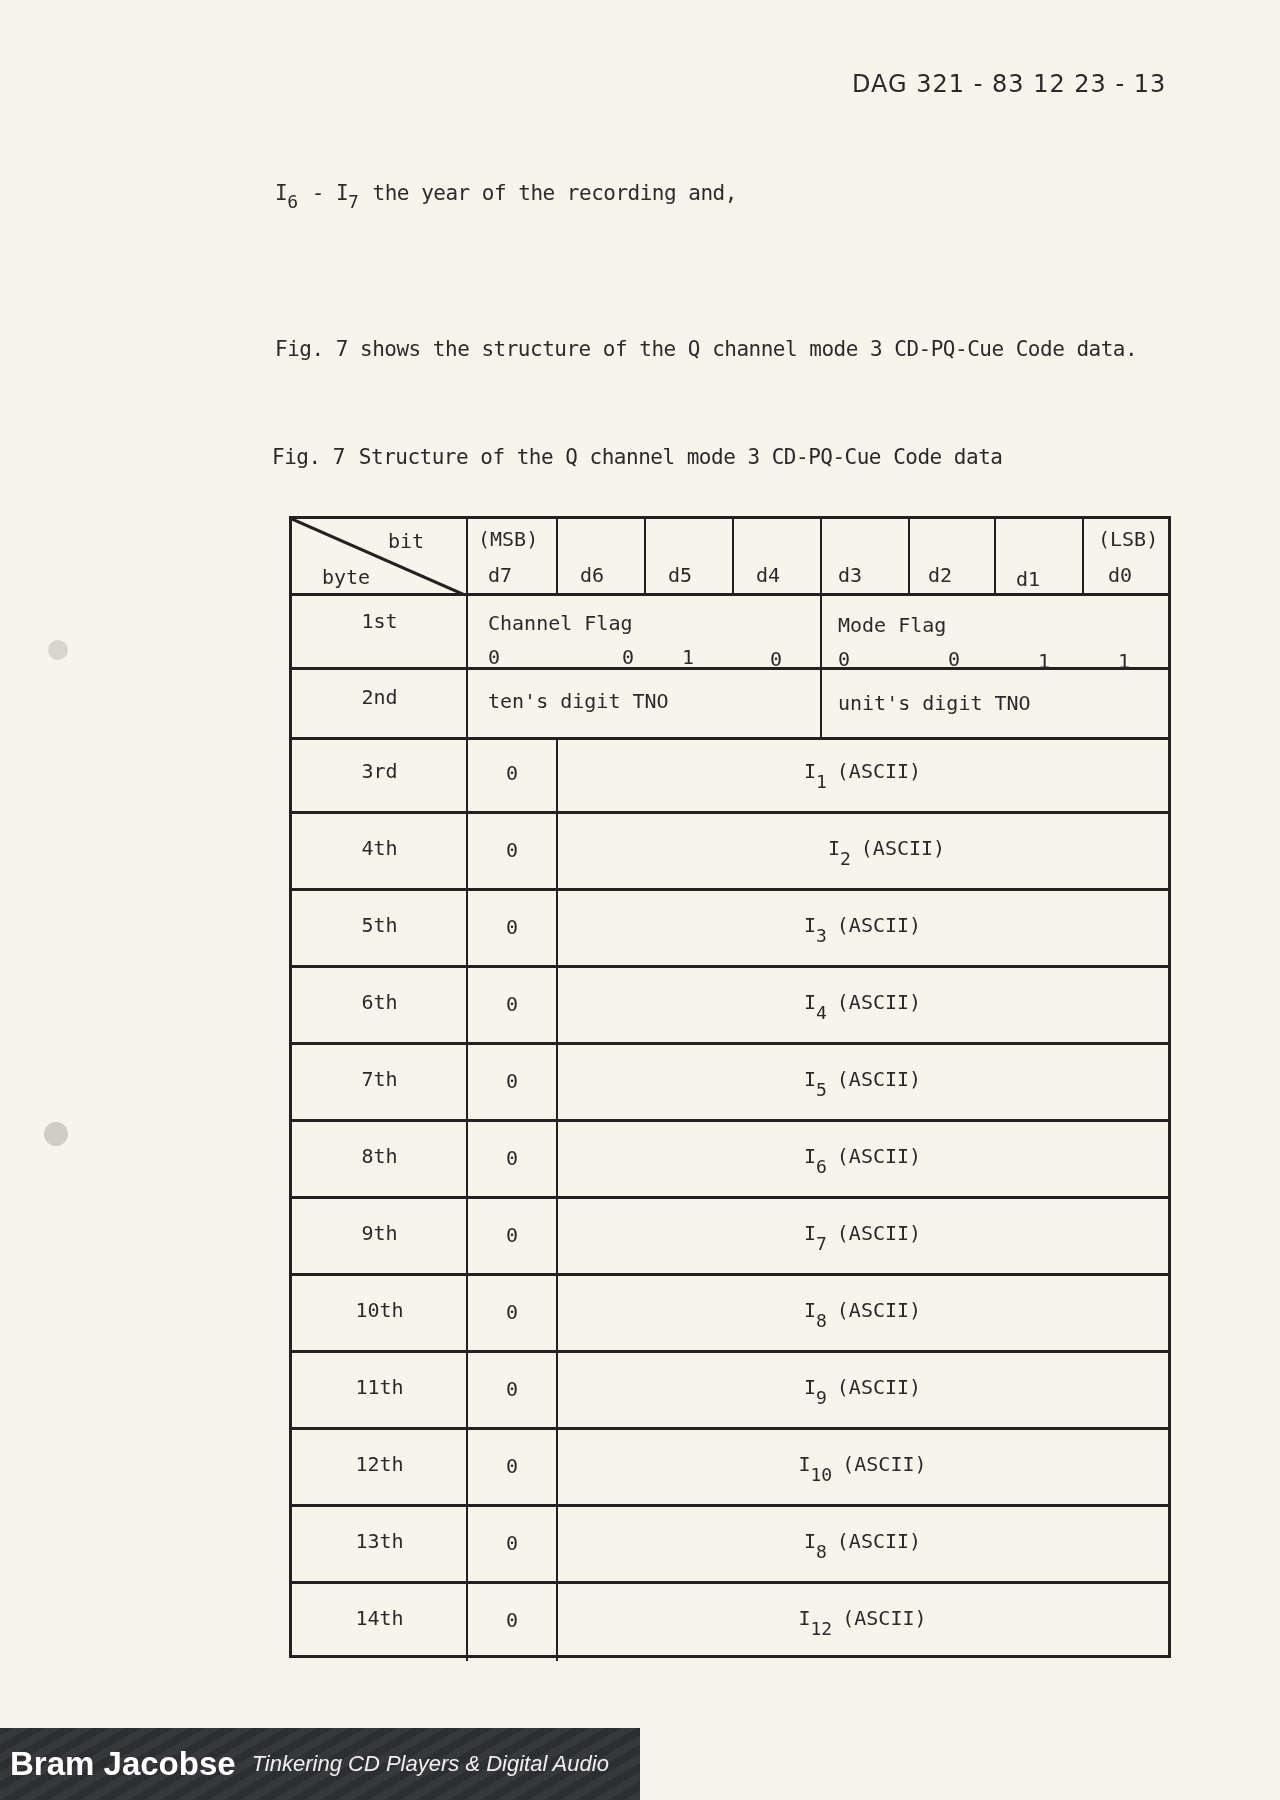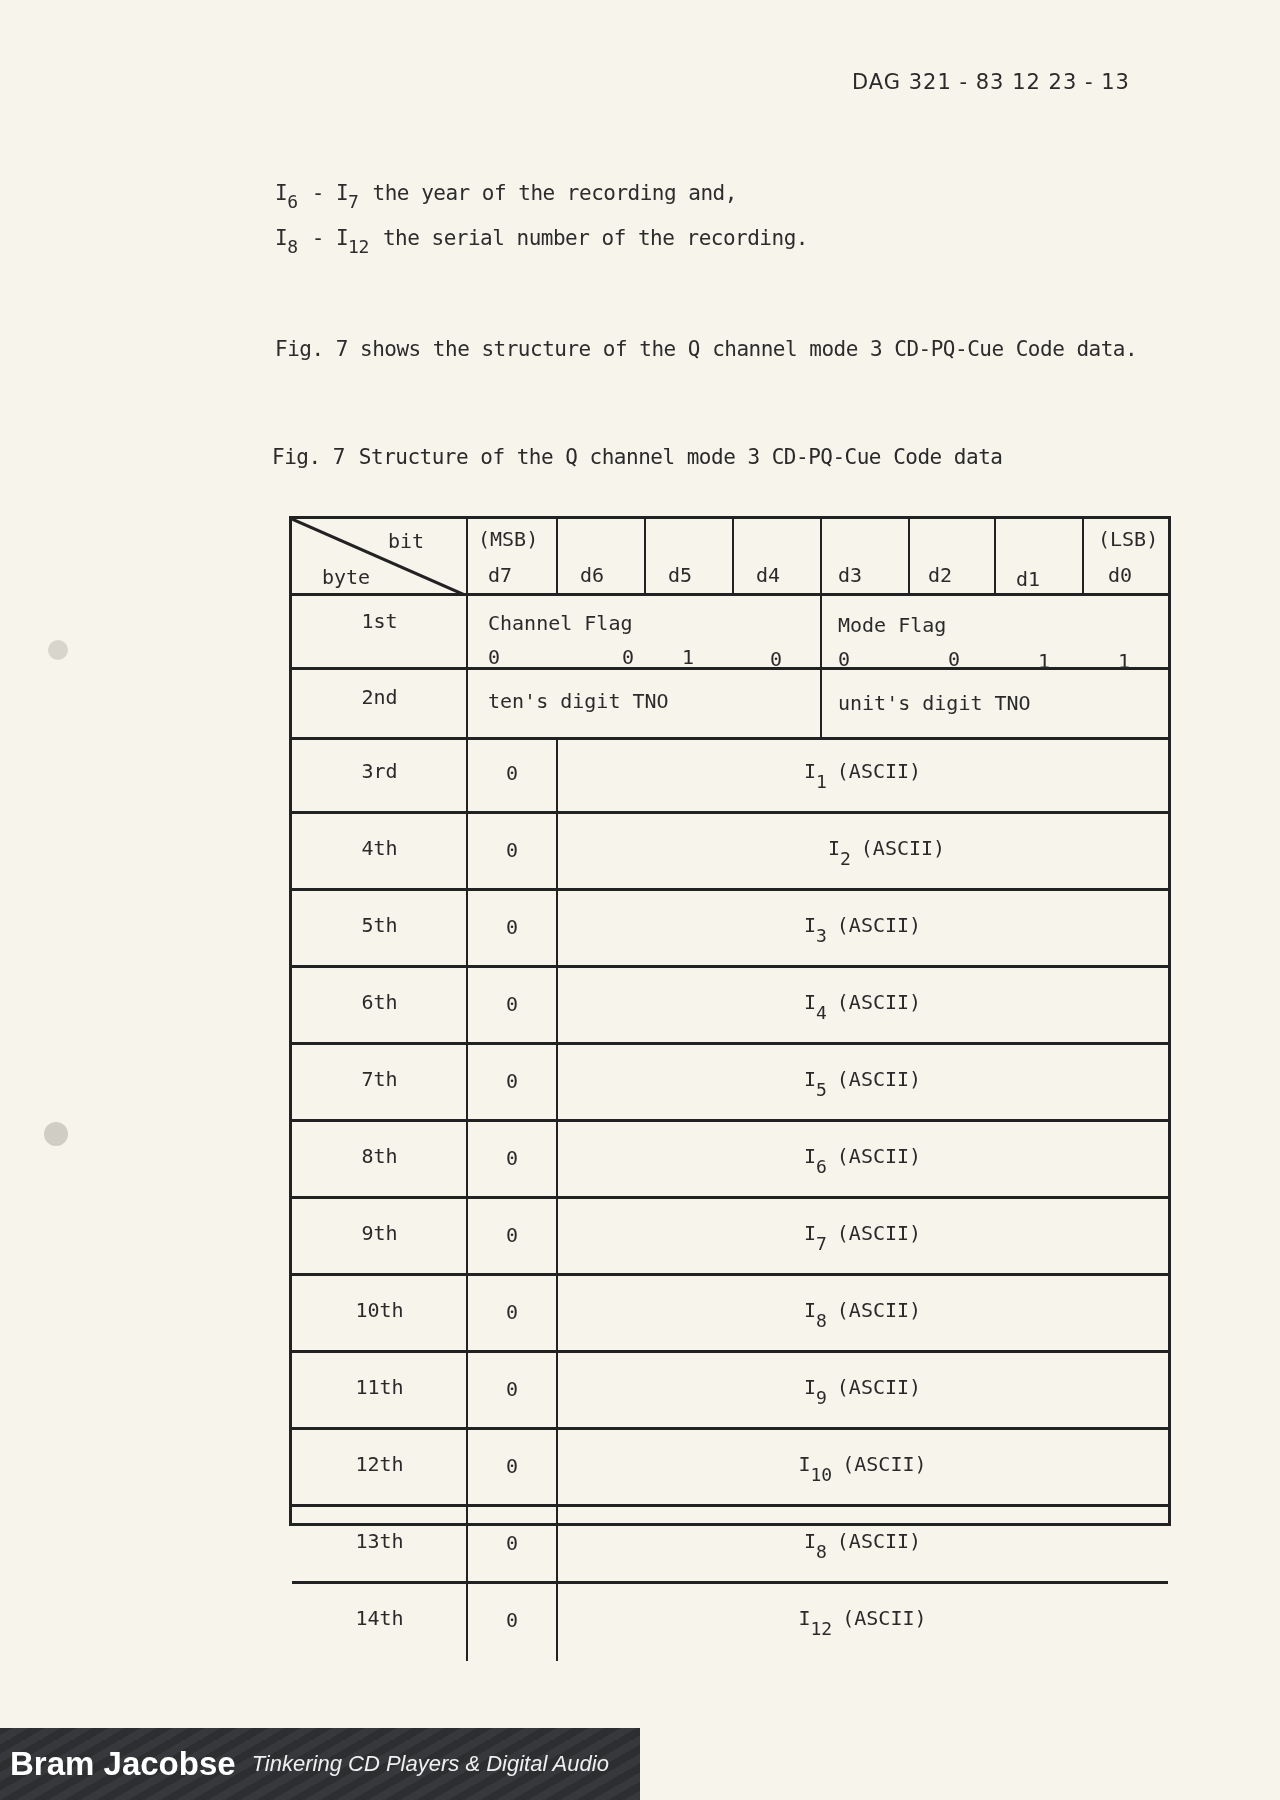--- a/index.html
+++ b/index.html
@@ -4,31 +4,31 @@
   <style>
     html, body { margin: 0; padding: 0; }
     body {
       width: 1280px; height: 1800px; position: relative; overflow: hidden;
       background: #f7f4ec;
       font-family: "DejaVu Sans Mono", "Liberation Mono", monospace;
       color: #2a2a2a;
     }
     .page-header {
       position: absolute; left: 852px; top: 70px;
-      font-family: "DejaVu Sans", sans-serif; font-size: 21px; letter-spacing: 1px; color: #2a2a2a;
+      font-family: "DejaVu Sans", sans-serif; font-size: 24px; letter-spacing: 1px; color: #2a2a2a;
     }
     .para { position: absolute; left: 275px; font-size: 21px; line-height: 34px; color: #2c2c2c; letter-spacing: -0.5px; }
     .para sub { font-size: 18px; vertical-align: -8px; margin-right: 2px; }
     .p1 { top: 175px; line-height: 36px; }
     .p2 { top: 330px; line-height: 38px; }
     .fig-caption { position: absolute; left: 272px; top: 445px; font-size: 21px; letter-spacing: -0.5px; }
     .fig-caption .fig-label { margin-right: 14px; }
 
     .table {
-      position: absolute; left: 289px; top: 516px; width: 882px; height: 1010px;
+      position: absolute; left: 289px; top: 516px; width: 882px; height: 1142px;
       border: 3px solid #222; box-sizing: border-box;
       font-size: 20px; color: #2a2a2a;
     }
     .hline { position: absolute; left: 0; right: 0; height: 0; border-top: 3px solid #222; }
     .vline { position: absolute; top: 0; width: 0; border-left: 2px solid #222; }
     .cell-text { position: absolute; white-space: nowrap; }
     .diag { position: absolute; left: 0; top: 0; }
     .row-label { position: absolute; left: 0; width: 175px; text-align: center; }
     .row-zero { position: absolute; left: 175px; width: 90px; text-align: center; }
     .row-content { position: absolute; left: 265px; right: 0; text-align: center; }
@@ -48,21 +48,20 @@
 </head>
 <body>
 
 <div class="speck" style="left:48px;top:640px;width:20px;height:20px;background:#d8d5cd"></div>
 <div class="speck" style="left:44px;top:1122px;width:24px;height:24px;background:#d0cdc5"></div>
 
 <div class="page-header">DAG 321 - 83 12 23 - 13</div>
 
 <div class="para p1">
   <div><span>I</span><sub>6</sub><span> - </span><span>I</span><sub>7</sub><span> the year of the recording and,</span></div>
-  <div><span>I</span><sub>8</sub><span> - </span><span>I</span><sub>12</sub><span> the serial number of the recording.</span></div>
 </div>
 
 <div class="para p2">
   <div>Fig. 7 shows the structure of the Q channel mode 3 CD-PQ-Cue Code data.</div>
 </div>
 
 <div class="fig-caption">
   <span class="fig-label">Fig. 7</span><span>Structure of the Q channel mode 3 CD-PQ-Cue Code data</span>
 </div>
 

